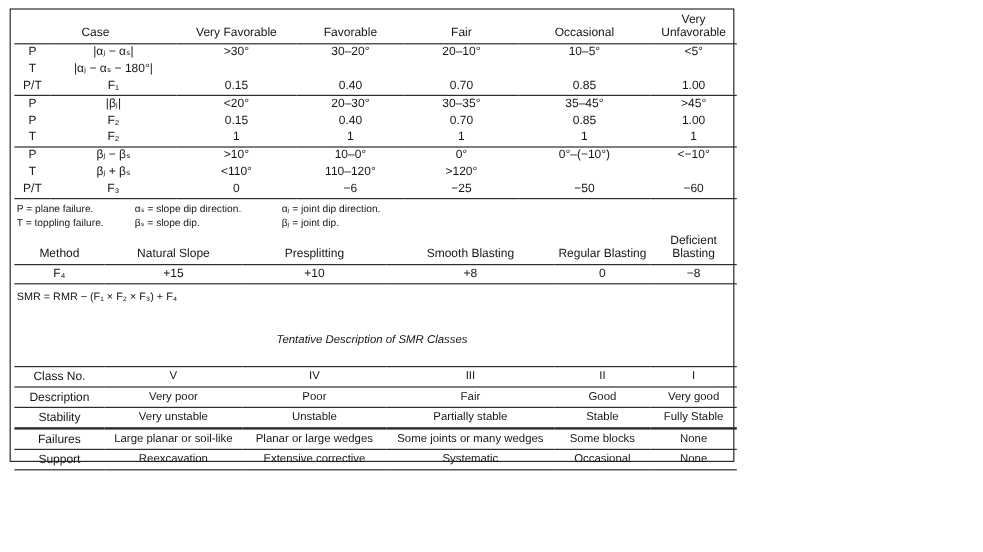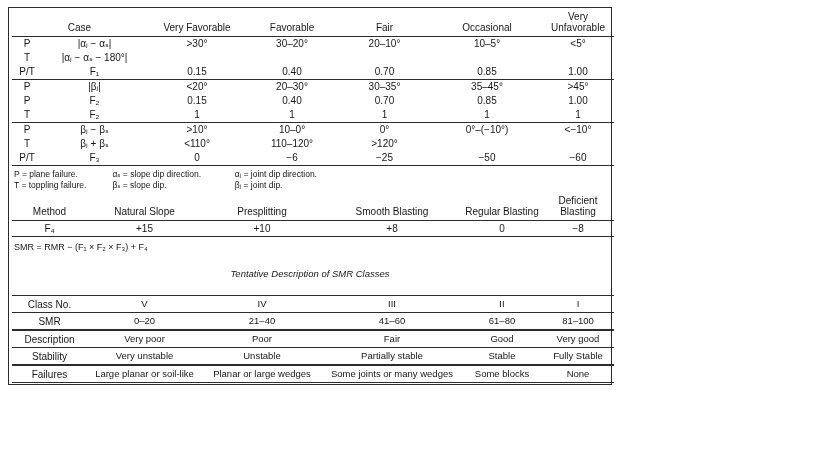--- a/index.html
+++ b/index.html
@@ -36,21 +36,21 @@
   .tblB{margin-top:2px}
   .tblB .cB0{width:75px}.tblB .cB1{width:115px}.tblB .cB2{width:120px}
   .tblB .cB3{width:140px}.tblB .cB4{width:80px}.tblB .cB5{width:72px}
   .hdrB td{
     vertical-align:bottom;border-bottom:1px solid #2b2b2b;
     white-space:normal;line-height:1.05;padding-bottom:3px;height:24px;
   }
   .rowB td{height:13px;border-bottom:1px solid #2b2b2b}
   .formula{font-size:9px;padding:5px 0 2px 2px}
   
-  .classTitle{margin-top:14px;text-align:center;font-style:italic;font-size:9.5px}
+  .classTitle{margin-top:24px;text-align:center;font-style:italic;font-size:9.5px}
   .tblC{margin-top:16px;border-top:1px solid #2b2b2b}
   .tblC .cC0{width:75px}.tblC .cC1{width:115px}.tblC .cC2{width:120px}
   .tblC .cC3{width:140px}.tblC .cC4{width:80px}.tblC .cC5{width:72px}
   .tblC td{height:14px;font-size:9.5px}
   .tblC td.tl{font-size:10px}
   tr.r1 td{border-bottom:1px solid #2b2b2b}
   tr.r2 td{border-bottom:2px solid #2b2b2b}
 </style>
 </head>
 <body>
@@ -220,28 +220,20 @@
     </colgroup>
     <tbody>
         <tr class="r1">
       <td class="tl">Class No.</td>
       <td>V</td>
       <td>IV</td>
       <td>III</td>
       <td>II</td>
       <td>I</td>
     </tr>
-    <tr class="r2">
-      <td class="tl">SMR</td>
-      <td>0–20</td>
-      <td>21–40</td>
-      <td>41–60</td>
-      <td>61–80</td>
-      <td>81–100</td>
-    </tr>
     <tr class="r1">
       <td class="tl">Description</td>
       <td>Very poor</td>
       <td>Poor</td>
       <td>Fair</td>
       <td>Good</td>
       <td>Very good</td>
     </tr>
     <tr class="r2">
       <td class="tl">Stability</td>
@@ -252,16 +244,24 @@
       <td>Fully Stable</td>
     </tr>
     <tr class="r1">
       <td class="tl">Failures</td>
       <td>Large planar or soil-like</td>
       <td>Planar or large wedges</td>
       <td>Some joints or many wedges</td>
       <td>Some blocks</td>
       <td>None</td>
     </tr>
+    <tr class="r1">
+      <td class="tl">Support</td>
+      <td>Reexcavation</td>
+      <td>Extensive corrective</td>
+      <td>Systematic</td>
+      <td>Occasional</td>
+      <td>None</td>
+    </tr>
   </tbody>
     </table>
 
 </div>
 
 </body></html>

